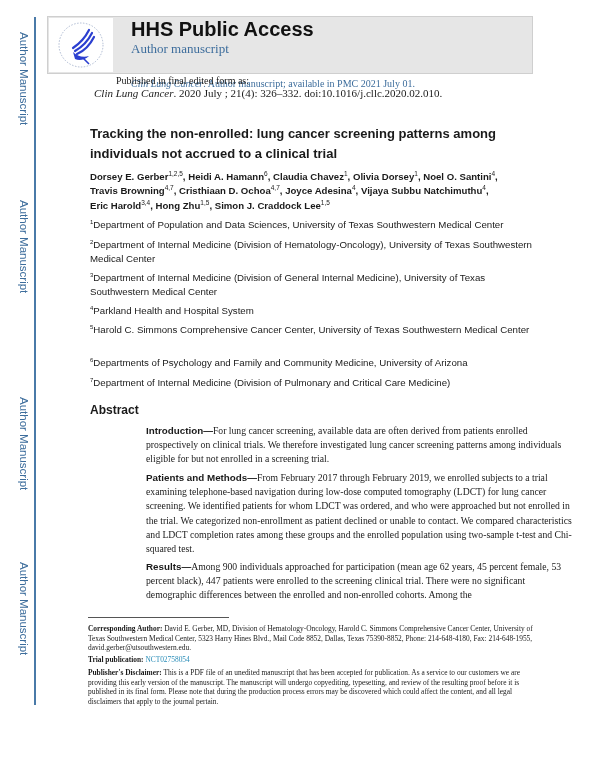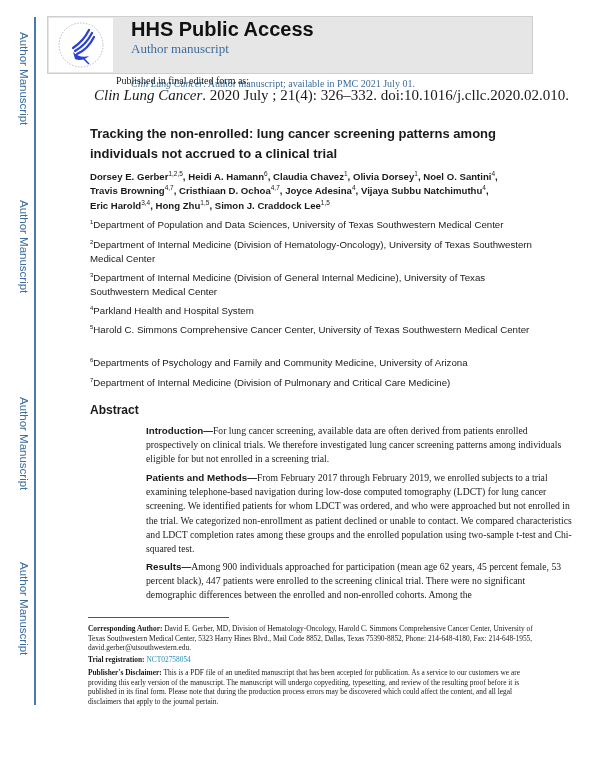--- a/index.html
+++ b/index.html
@@ -15,21 +15,21 @@
   
   .hdr { position:absolute; left:47px; top:16px; width:484px; height:56px; border:1px solid #cfcfcf; background:#e5e5e5; }
   .hdr-logo { position:absolute; left:1px; top:1px; width:64px; height:54px; background:#fff; }
   .hdr-gray { position:absolute; left:65px; top:0; right:0; bottom:0; background:#e6e6e6; }
   .hdr-title { position:absolute; left:18px; top:1px; font-family:"Liberation Sans","DejaVu Sans",sans-serif; font-weight:bold; font-size:20px; color:#111; }
   .hdr-sub { position:absolute; left:18px; top:24px; font-family:"Liberation Serif","DejaVu Serif",serif; font-size:13px; color:#3d6d9c; }
   .hdr-avail { position:absolute; left:18px; top:40px; font-family:"Liberation Serif","DejaVu Serif",serif; font-size:10px; color:#3d6d9c; white-space:nowrap;margin-top:21px; }
   .hdr-avail i { font-style:italic; }
 
   .pub1 { position:absolute; left:88px; top:75px; font-size:10px;margin-left:28px; }
-  .pub2 { position:absolute; left:94px; top:87px; font-size:15px; white-space:nowrap; }
+  .pub2 { position:absolute; left:94px; top:87px; font-size:11px; white-space:nowrap; }
 
   .title { position:absolute; left:90px; top:124px; width:440px; font-family:"Liberation Sans","DejaVu Sans",sans-serif; font-weight:bold; font-size:13px; line-height:20px; color:#1a1a1a; }
 
   .authors { position:absolute; left:90px; top:170px; width:450px; font-family:"Liberation Sans","DejaVu Sans",sans-serif; font-weight:bold; font-size:9.6px; line-height:14.3px; color:#1a1a1a; }
   .authors sup { font-weight:normal; font-size:6.5px; vertical-align:4px; line-height:0; }
 
   .affil { position:absolute; left:90px; width:450px; font-family:"Liberation Sans","DejaVu Sans",sans-serif; font-size:9.7px; line-height:14px; color:#1a1a1a; }
   .affil sup { font-size:6px; vertical-align:4px; line-height:0; }
 
   .abs-h { position:absolute; left:90px; top:403px; font-family:"Liberation Sans","DejaVu Sans",sans-serif; font-weight:bold; font-size:12px; }
@@ -110,14 +110,14 @@
 
 <div class="abs-h">Abstract</div>
 
 <div class="para" style="top:424px"><b>Introduction—</b><span>For lung cancer screening, available data are often derived from patients enrolled prospectively on clinical trials. We therefore investigated lung cancer screening patterns among individuals eligible for but not enrolled in a screening trial.</span></div>
 <div class="para" style="top:471px"><b>Patients and Methods—</b><span>From February 2017 through February 2019, we enrolled subjects to a trial examining telephone-based navigation during low-dose computed tomography (LDCT) for lung cancer screening. We identified patients for whom LDCT was ordered, and who were approached but not enrolled in the trial. We categorized non-enrollment as patient declined or unable to contact. We compared characteristics and LDCT completion rates among these groups and the enrolled population using two-sample t-test and Chi-squared test.</span></div>
 <div class="para" style="top:560px"><b>Results—</b><span>Among 900 individuals approached for participation (mean age 62 years, 45 percent female, 53 percent black), 447 patients were enrolled to the screening clinical trial. There were no significant demographic differences between the enrolled and non-enrolled cohorts. Among the</span></div>
 
 <div class="rule"></div>
 
 <div class="foot" style="top:624px"><b>Corresponding Author:</b><span> David E. Gerber, MD, Division of Hematology-Oncology, Harold C. Simmons Comprehensive Cancer Center, University of Texas Southwestern Medical Center, 5323 Harry Hines Blvd., Mail Code 8852, Dallas, Texas 75390-8852, Phone: 214-648-4180, Fax: 214-648-1955, david.gerber@utsouthwestern.edu.</span></div>
-<div class="foot" style="top:655px"><b>Trial registration:</b> <span class="link">NCT02758054</span></div>
+<div class="foot" style="top:655px"><b>Trial publication:</b> <span class="link">NCT02758054</span></div>
 <div class="foot" style="top:668px"><b>Publisher's Disclaimer:</b><span> This is a PDF file of an unedited manuscript that has been accepted for publication. As a service to our customers we are providing this early version of the manuscript. The manuscript will undergo copyediting, typesetting, and review of the resulting proof before it is published in its final form. Please note that during the production process errors may be discovered which could affect the content, and all legal disclaimers that apply to the journal pertain.</span></div>
 
 </body></html>

